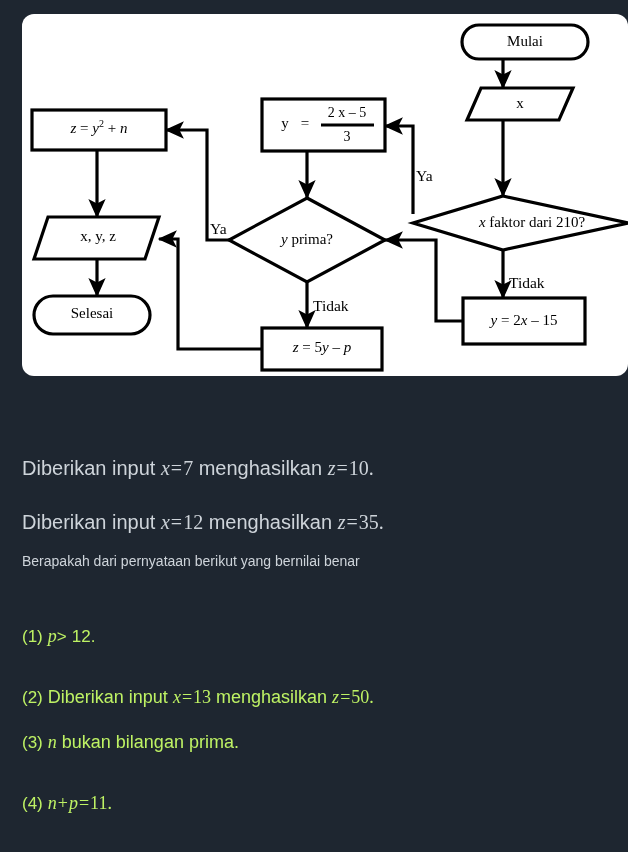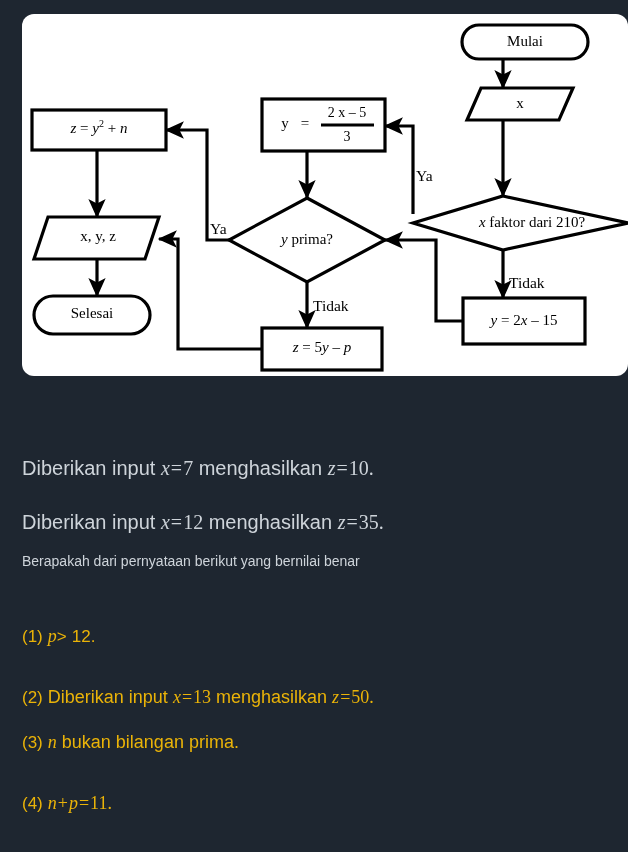--- a/index.html
+++ b/index.html
@@ -93,21 +93,21 @@
     font-size: 14px;
     line-height: 30px;
     color: #ced4da;
   }
   .prompt-line {
     white-space: nowrap;
   }
   .opt {
     font-size: 18px;
     line-height: 24px;
-    color: #eab308;
+    color: #bef264;
     white-space: nowrap;
   }
   .mi {
     font-family: "Liberation Serif", serif;
     font-style: italic;
     font-size: 20px;
   }
   .mn {
     font-family: "Liberation Serif", serif;
     font-style: normal;

